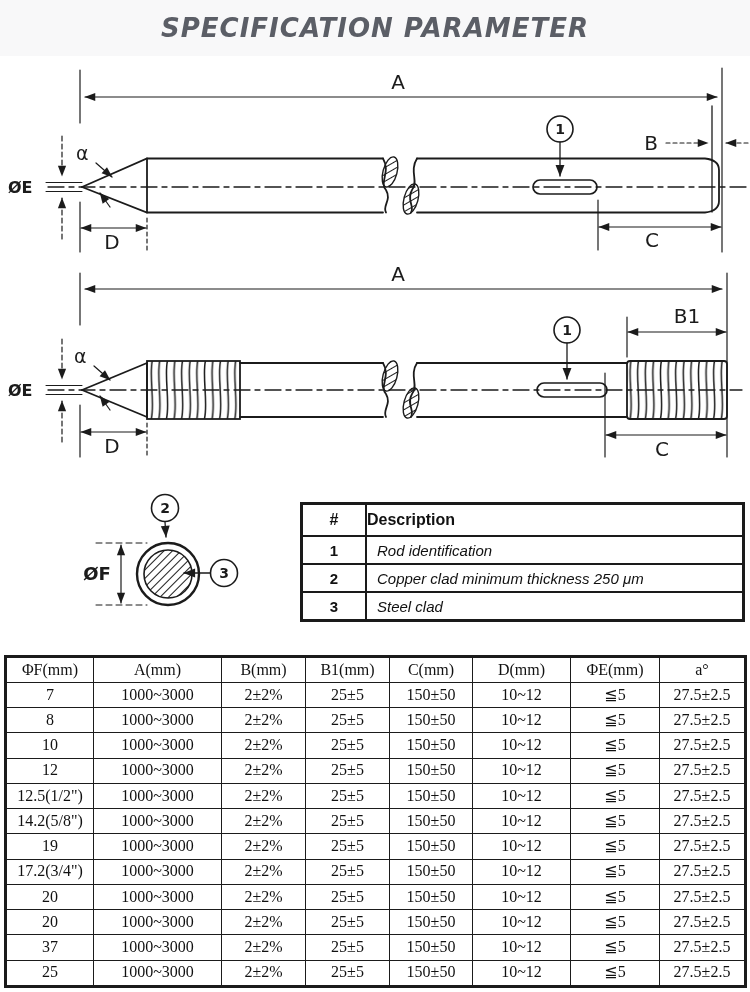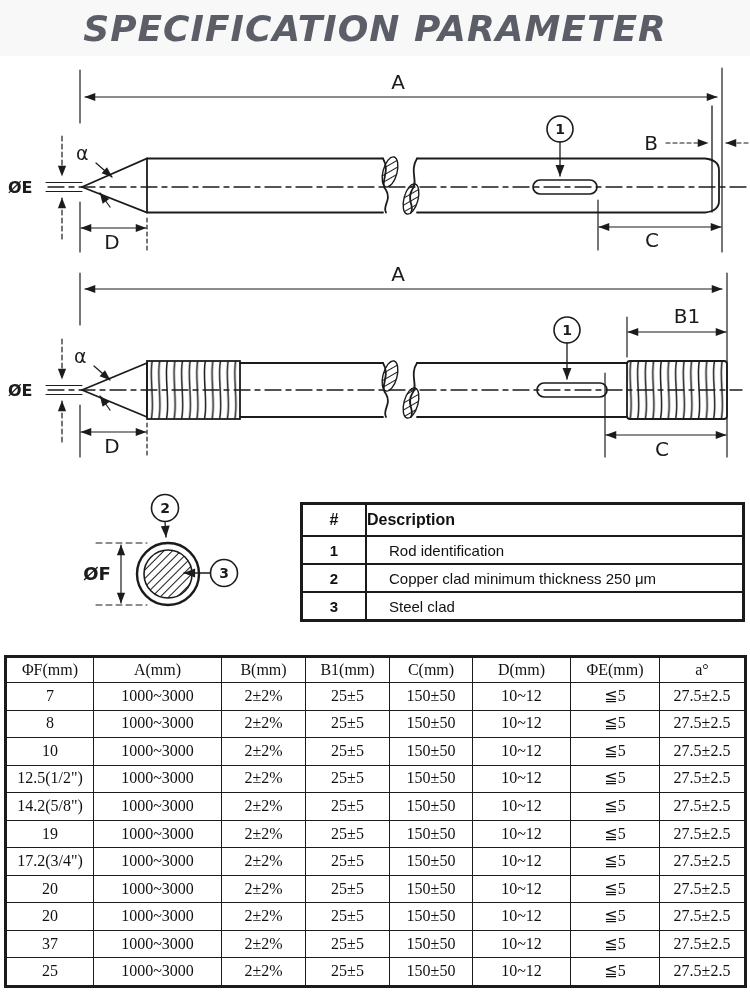--- a/index.html
+++ b/index.html
@@ -1,38 +1,38 @@
 <!DOCTYPE html>
 <html><head>
 <meta charset="utf-8">
 <style>
   html,body{margin:0;padding:0;background:#ffffff;}
   .page{position:relative;width:750px;height:992px;background:#ffffff;overflow:hidden;
         font-family:"Liberation Sans","DejaVu Sans",sans-serif;color:#1b1b1b;}
   .title-band{position:absolute;left:0;top:0;width:750px;height:56px;background:#f8f8f9;
         display:flex;align-items:center;justify-content:center;}
   .title-band h1{margin:0;font-family:"DejaVu Sans","Liberation Sans",sans-serif;
-        font-style:italic;font-weight:bold;font-size:36px;letter-spacing:1px;color:#5b5e66;}
+        font-style:italic;font-weight:bold;font-size:26px;letter-spacing:1px;color:#5b5e66;}
   svg{position:absolute;left:0;}
   svg text{font-family:"DejaVu Sans","Liberation Sans",sans-serif;fill:#1b1b1b;}
   .dim{font-size:20px;}
   .dia{font-size:16px;font-weight:bold;}
   .ang{font-size:19px;}
   .co{font-size:14px;font-weight:bold;}
   line,path,rect.rod,circle{stroke-linecap:round;}
 
   
   table.desc{position:absolute;left:300px;top:502px;width:445px;border-collapse:collapse;
         border:3px solid #1a1a1a;font-family:"Liberation Sans","DejaVu Sans",sans-serif;
         font-size:15px;color:#111;}
   table.desc th,table.desc td{border:2px solid #1a1a1a;padding:0;}
   table.desc th{height:30px;text-align:left;font-weight:bold;font-size:16px;}
   table.desc td{height:26px;}
   table.desc td:first-child,table.desc th:first-child{width:62px;text-align:center;font-weight:bold;}
-  table.desc td:last-child{padding-left:22px;text-align:left;}
+  table.desc td:last-child{padding-left:10px;text-align:left;font-style:italic;}
 
   
   table.spec{position:absolute;left:4px;top:655px;width:740px;height:333px;border-collapse:collapse;
         table-layout:fixed;border:3px solid #1b1b1b;
         font-family:"Liberation Serif","DejaVu Serif",serif;font-size:16px;color:#111;}
   table.spec th,table.spec td{border:1.5px solid #1b1b1b;text-align:center;vertical-align:middle;
         padding:0;line-height:1.05;font-weight:normal;height:23px;}
   table.spec th{height:24px;}
 </style>
 </head>
@@ -290,20 +290,30 @@
           <td>10</td>
           <td>1000~3000</td>
           <td>2±2%</td>
           <td>25±5</td>
           <td>150±50</td>
           <td>10~12</td>
           <td>≦5</td>
           <td>27.5±2.5</td>
         </tr>
         <tr>
+          <td>12</td>
+          <td>1000~3000</td>
+          <td>2±2%</td>
+          <td>25±5</td>
+          <td>150±50</td>
+          <td>10~12</td>
+          <td>≦5</td>
+          <td>27.5±2.5</td>
+        </tr>
+        <tr>
           <td>12.5(1/2")</td>
           <td>1000~3000</td>
           <td>2±2%</td>
           <td>25±5</td>
           <td>150±50</td>
           <td>10~12</td>
           <td>≦5</td>
           <td>27.5±2.5</td>
         </tr>
         <tr>

